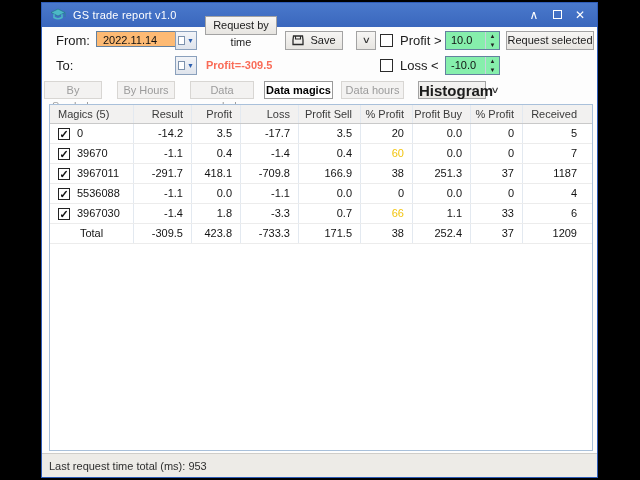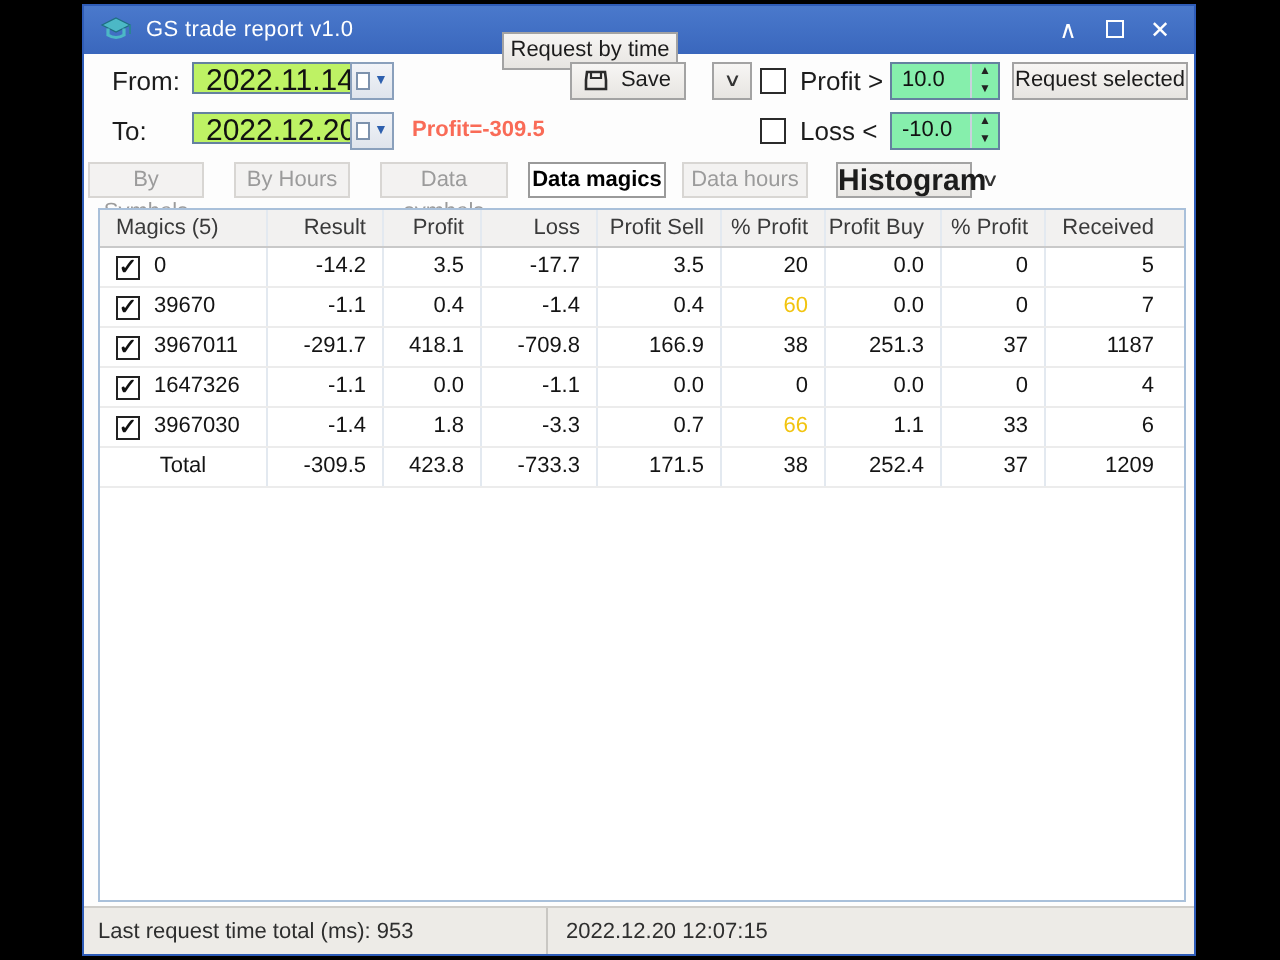--- a/index.html
+++ b/index.html
@@ -12,22 +12,22 @@
              background:linear-gradient(#4a79cc,#3a67bd);
              display:flex; align-items:center; color:#fff; }
   .app-icon{ width:16px; height:14px; margin:0 7px 0 8px; flex:0 0 auto; }
   .title-text{ font-size:11px; letter-spacing:.2px; }
   .win-controls{ margin-left:auto; display:flex; align-items:center; gap:9px; padding-right:10px; }
   .win-btn{ color:#fff; font-size:12px; width:14px; height:16px; line-height:16px;
             text-align:center; cursor:pointer; }
   .max-glyph{ width:9px; height:9px; border:1.5px solid #fff; display:inline-block; margin-top:3px; }
   
   .lbl{ position:absolute; font-size:13px; color:#1c1c1c; line-height:19px; }
-  .field{ position:absolute; height:16px; background:#bef264; border:1px solid #64819f;
-          font-size:15px; color:#111; line-height:17px; padding-left:6px; }
+  .field{ position:absolute; height:16px; background:#fdba74; border:1px solid #64819f;
+          font-size:11px; color:#111; line-height:17px; padding-left:6px; }
   .btn{ position:absolute; height:19px; background:linear-gradient(#f7f6f4,#e7e5e1);
         border:1px solid #a3a3a3; font-size:11px; color:#1c1c1c; text-align:center;
         line-height:17px; cursor:pointer; }
   .calbtn{ position:absolute; height:19px; width:22px; background:linear-gradient(#f2f4f8,#dfe4ec);
            border:1px solid #8aa0bc; display:flex; align-items:center; justify-content:center;
            gap:2px; cursor:pointer; }
   .calbtn .page{ width:7px; height:9px; background:#fff; border:1px solid #7d92ad; }
   .calbtn .arr{ font-size:7px; color:#2d5fae; }
   .checkbox{ position:absolute; width:13px; height:13px; background:#fff; border:1.5px solid #2b2b2b; cursor:pointer; }
   .spin{ position:absolute; height:19px; background:#86efac; border:1px solid #64819f; display:flex; }
@@ -91,21 +91,21 @@
       <span class="win-btn">✕</span>
     </div>
   </div>
 
   <span class="lbl" style="left:14px; top:28px;">From:</span>
   <div class="field" style="left:54px; top:28px; width:80px;">2022.11.14</div>
   <div class="calbtn" style="left:133px; top:28px;">
     <span class="page"></span>
     <span class="arr">▼</span>
   </div>
-  <div class="btn" style="left:163px; top:13px; width:88px;margin-left:46px;">Request by time</div>
+  <div class="btn" style="left:163px; top:13px; width:72px;">Request by time</div>
   <div class="btn save-main" style="left:243px; top:28px; width:58px;">
     <svg width="12" height="11" viewBox="0 0 12 11">
       <path d="M1.5 1 L10.5 1 L11 5 L11 9.5 L1 9.5 L1 5 Z" fill="none" stroke="#2b2b2b" stroke-width="1.3"></path>
       <path d="M3.5 1 L3.5 4 L8.5 4 L8.5 1" fill="none" stroke="#2b2b2b" stroke-width="1.1"></path>
     </svg>
     <span>Save</span>
   </div>
   <div class="btn savearrow" style="left:314px; top:28px; width:20px;">
     <span class="chev">∨</span>
   </div>
@@ -114,21 +114,20 @@
   <div class="spin" style="left:403px; top:28px; width:55px;">
     <span class="val">10.0</span>
     <span class="arrows">
       <span>▲</span>
       <span>▼</span>
     </span>
   </div>
   <div class="btn" style="left:464px; top:28px; width:88px;">Request selected</div>
 
   <span class="lbl" style="left:14px; top:53px;">To:</span>
-  <div class="field" style="left:54px; top:53px; width:80px;">2022.12.20</div>
   <div class="calbtn" style="left:133px; top:53px;">
     <span class="page"></span>
     <span class="arr">▼</span>
   </div>
   <span class="profit-note" style="left:164px; top:53px;">Profit=-309.5</span>
   <span class="checkbox" style="left:338px; top:56px;"></span>
   <span class="lbl" style="left:358px; top:53px;">Loss &lt;</span>
   <div class="spin" style="left:403px; top:53px; width:55px;">
     <span class="val">-10.0</span>
     <span class="arrows">
@@ -201,21 +200,21 @@
       <div class="td c4">166.9</div>
       <div class="td c5">38</div>
       <div class="td c6">251.3</div>
       <div class="td c7">37</div>
       <div class="td c8">1187</div>
     </div>
 
     <div class="tr">
       <div class="td c0">
           <span class="cb">✓</span>
-          <span>1647326</span>
+          <span>5536088</span>
         </div>
       <div class="td c1">-1.1</div>
       <div class="td c2">0.0</div>
       <div class="td c3">-1.1</div>
       <div class="td c4">0.0</div>
       <div class="td c5">0</div>
       <div class="td c6">0.0</div>
       <div class="td c7">0</div>
       <div class="td c8">4</div>
     </div>
@@ -243,16 +242,15 @@
       <div class="td c4">171.5</div>
       <div class="td c5">38</div>
       <div class="td c6">252.4</div>
       <div class="td c7">37</div>
       <div class="td c8">1209</div>
     </div>
   </div>
 
   <div class="statusbar">
     <div class="status-sec s1">Last request time total (ms): 953</div>
-    <div class="status-sec s3">2022.12.20 12:07:15</div>
   </div>
 
 </div>
 
 </body></html>

